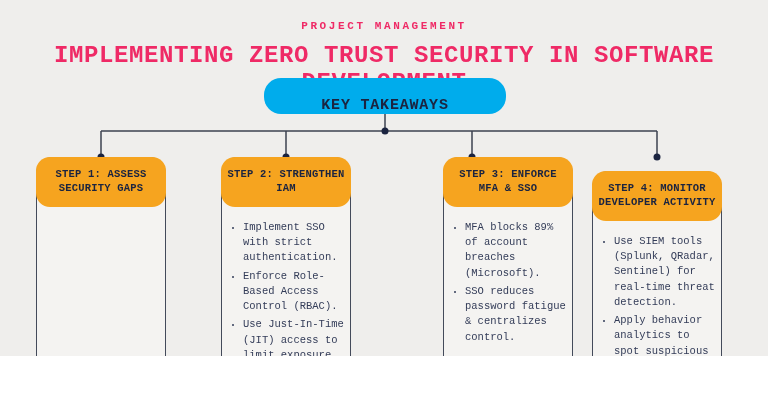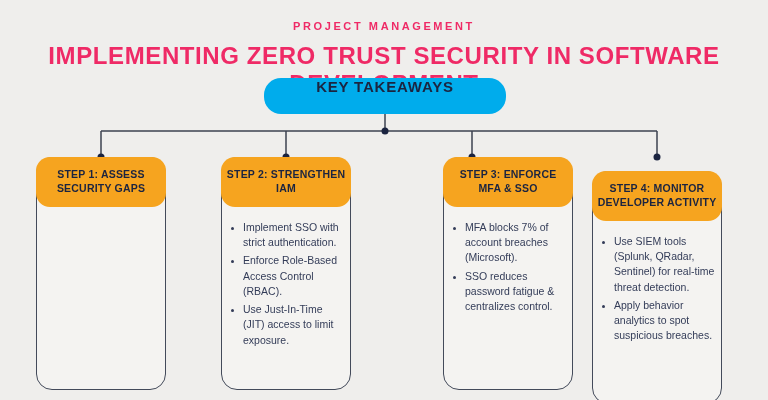--- a/index.html
+++ b/index.html
@@ -8,36 +8,36 @@
     --banner-blue:#00ACEC;
     --header-orange:#F6A41F;
     --ink-navy:#1B2440;
     --body-text:#333C58;
     --line:#3C4251;
     --card-bg:#F4F3F1;
     --card-border:#434A5A;
   }
   html,body{margin:0;padding:0;}
   .canvas{
-    position:relative;width:768px;height:400px;overflow:hidden;
+    position:relative;width:768px;height:356px;overflow:hidden;
     background:var(--page-bg);
-    font-family:Liberation Sans, sans-serif;
+    font-family:Liberation Mono, monospace;
   }
   .eyebrow{
     position:absolute;top:20px;left:0;right:0;text-align:center;
     color:var(--accent-pink);font-size:11px;font-weight:700;letter-spacing:2.6px;
   }
   .title{
     position:absolute;top:41px;left:0;right:0;margin:1px;text-align:center;
     color:var(--accent-pink);font-size:24px;font-weight:700;letter-spacing:0.6px;
   }
   .banner{
     position:absolute;left:264px;top:78px;width:242px;height:36px;
     background:var(--banner-blue);border-radius:17px;
-    display:flex;align-items:flex-start;justify-content:center;
+    display:flex;align-items:flex-end;justify-content:center;
     color:var(--ink-navy);font-weight:700;font-size:15px;letter-spacing:0.8px;
   }
   .connectors{position:absolute;left:0;top:0;width:768px;height:400px;pointer-events:none;}
   .card{
     position:absolute;top:157px;width:130px;height:233px;box-sizing:border-box;
     background:var(--card-bg);border:1px solid var(--card-border);border-radius:16px;
   }
   .card-1{left:36px;} .card-2{left:221px;} .card-3{left:407px;margin-left:36px;} .card-4{left:592px;margin-top:14px;}
   .card-header{
     background:var(--header-orange);border-radius:14px;margin:-1px -1px 0;
@@ -98,21 +98,21 @@
       <li>Enforce Role-Based Access Control (RBAC).</li>
       <li>Use Just-In-Time (JIT) access to limit exposure.</li>
     </ul>
   </div>
 
   <div class="card card-3">
     <div class="card-header">
       <span>STEP 3: ENFORCE MFA &amp; SSO</span>
     </div>
     <ul class="card-bullets">
-      <li>MFA blocks 7% of account breaches (Microsoft).</li>
+      <li>MFA blocks 89% of account breaches (Microsoft).</li>
       <li>SSO reduces password fatigue &amp; centralizes control.</li>
     </ul>
   </div>
 
   <div class="card card-4">
     <div class="card-header">
       <span>STEP 4: MONITOR DEVELOPER ACTIVITY</span>
     </div>
     <ul class="card-bullets">
       <li>Use SIEM tools (Splunk, QRadar, Sentinel) for real-time threat detection.</li>

